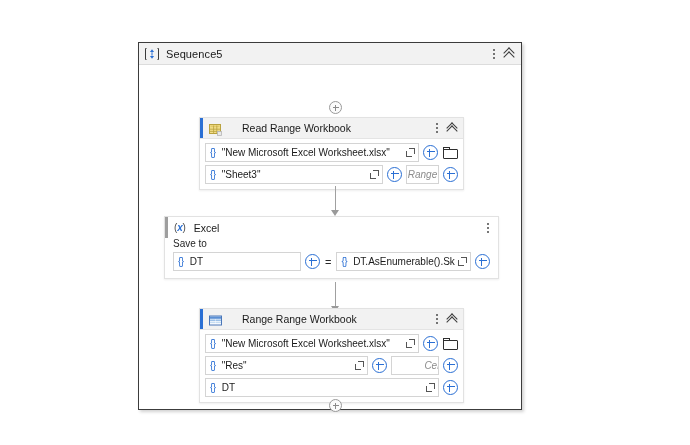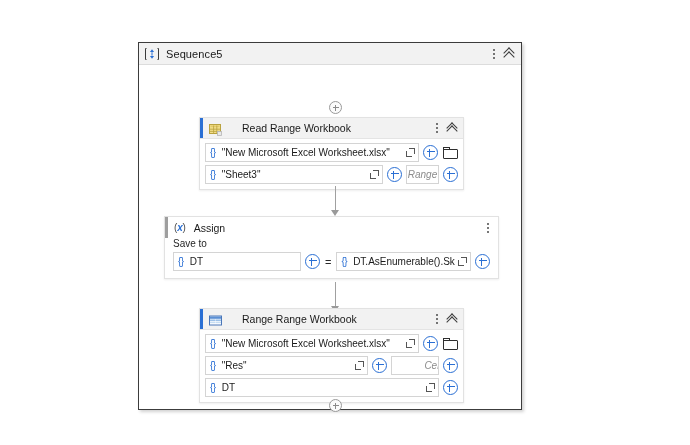--- a/index.html
+++ b/index.html
@@ -461,21 +461,21 @@
 
       <div class="arrow-conn" style="left:192px; top:121px; height:30px;">
         <span class="stem" style="height:24px;"></span>
         <span class="head" style="top:24px;"></span>
       </div>
 
       <div class="assign-card" style="left:25px; top:151px; width:335px;">
         <div class="assign-header">
           <span class="accent"></span>
           <span class="assign-icon"><span class="paren">(</span>x<span class="paren">)</span></span>
-          <span class="assign-title">Assign</span>
+          <span class="assign-title">Excel</span>
           <span class="hdr-spacer"></span>
           <span class="kebab">
               <i></i>
               <i></i>
               <i></i>
             </span>
         </div>
         <div class="assign-body">
 
           <div class="assign-col left">

